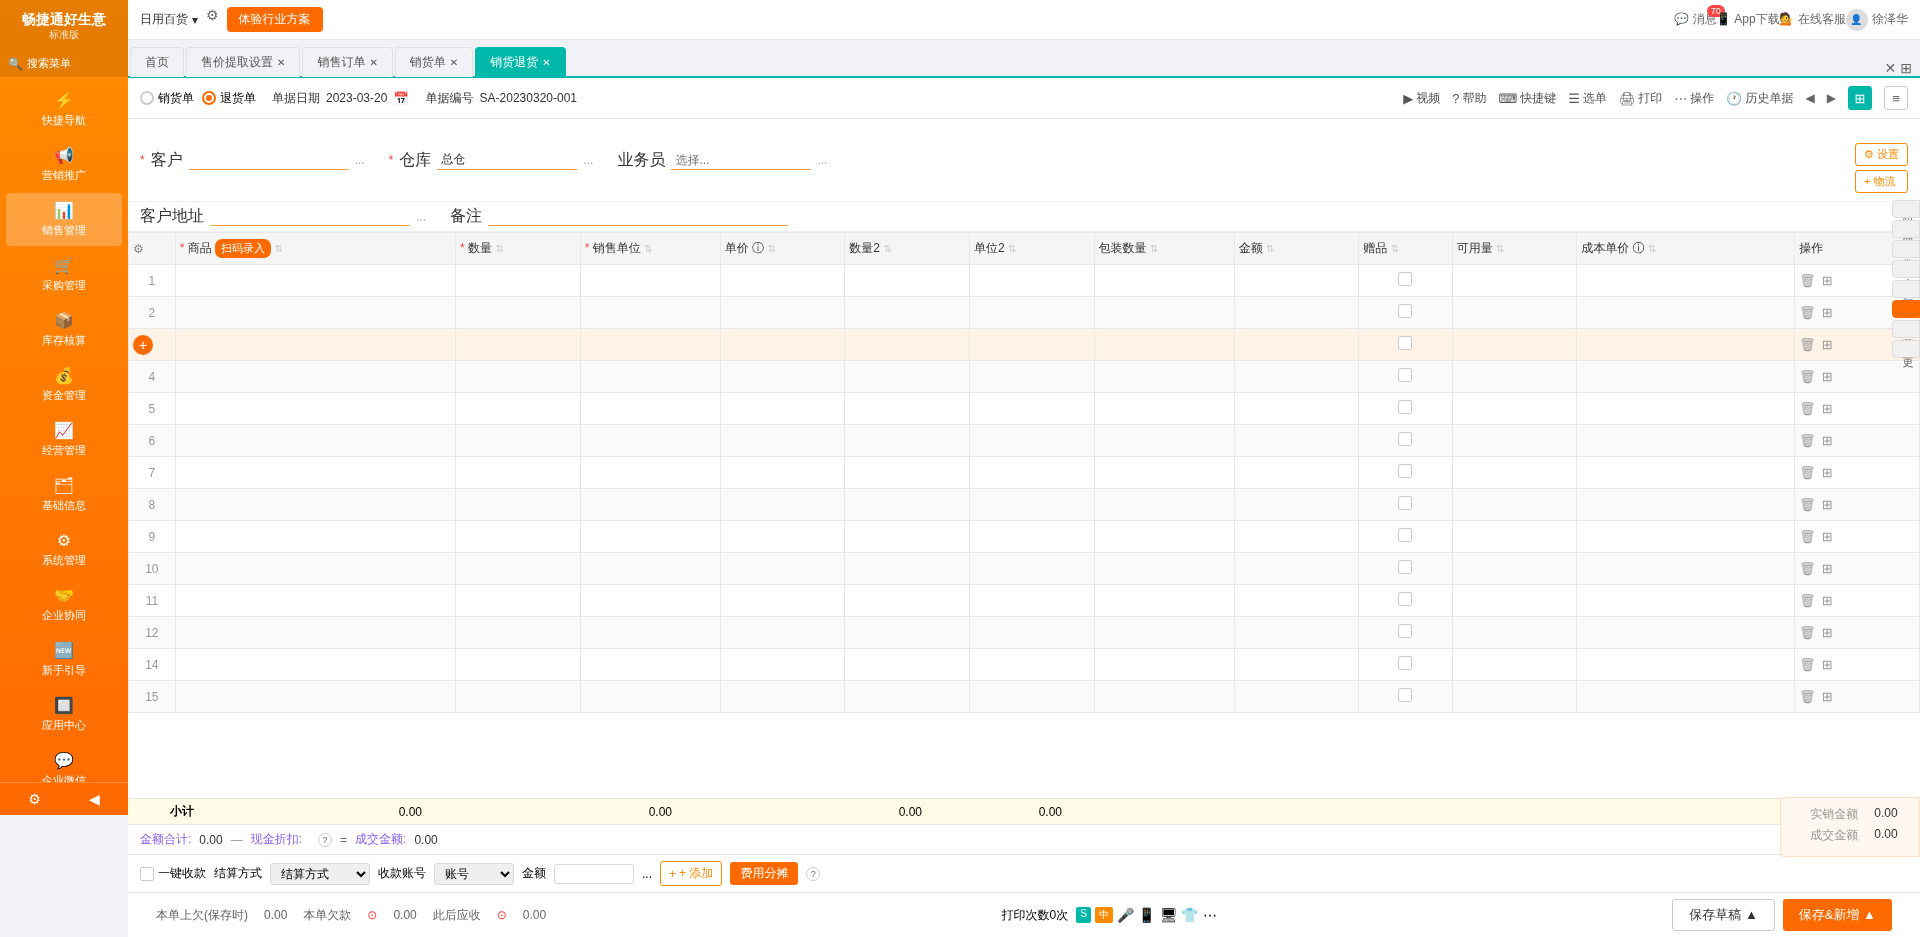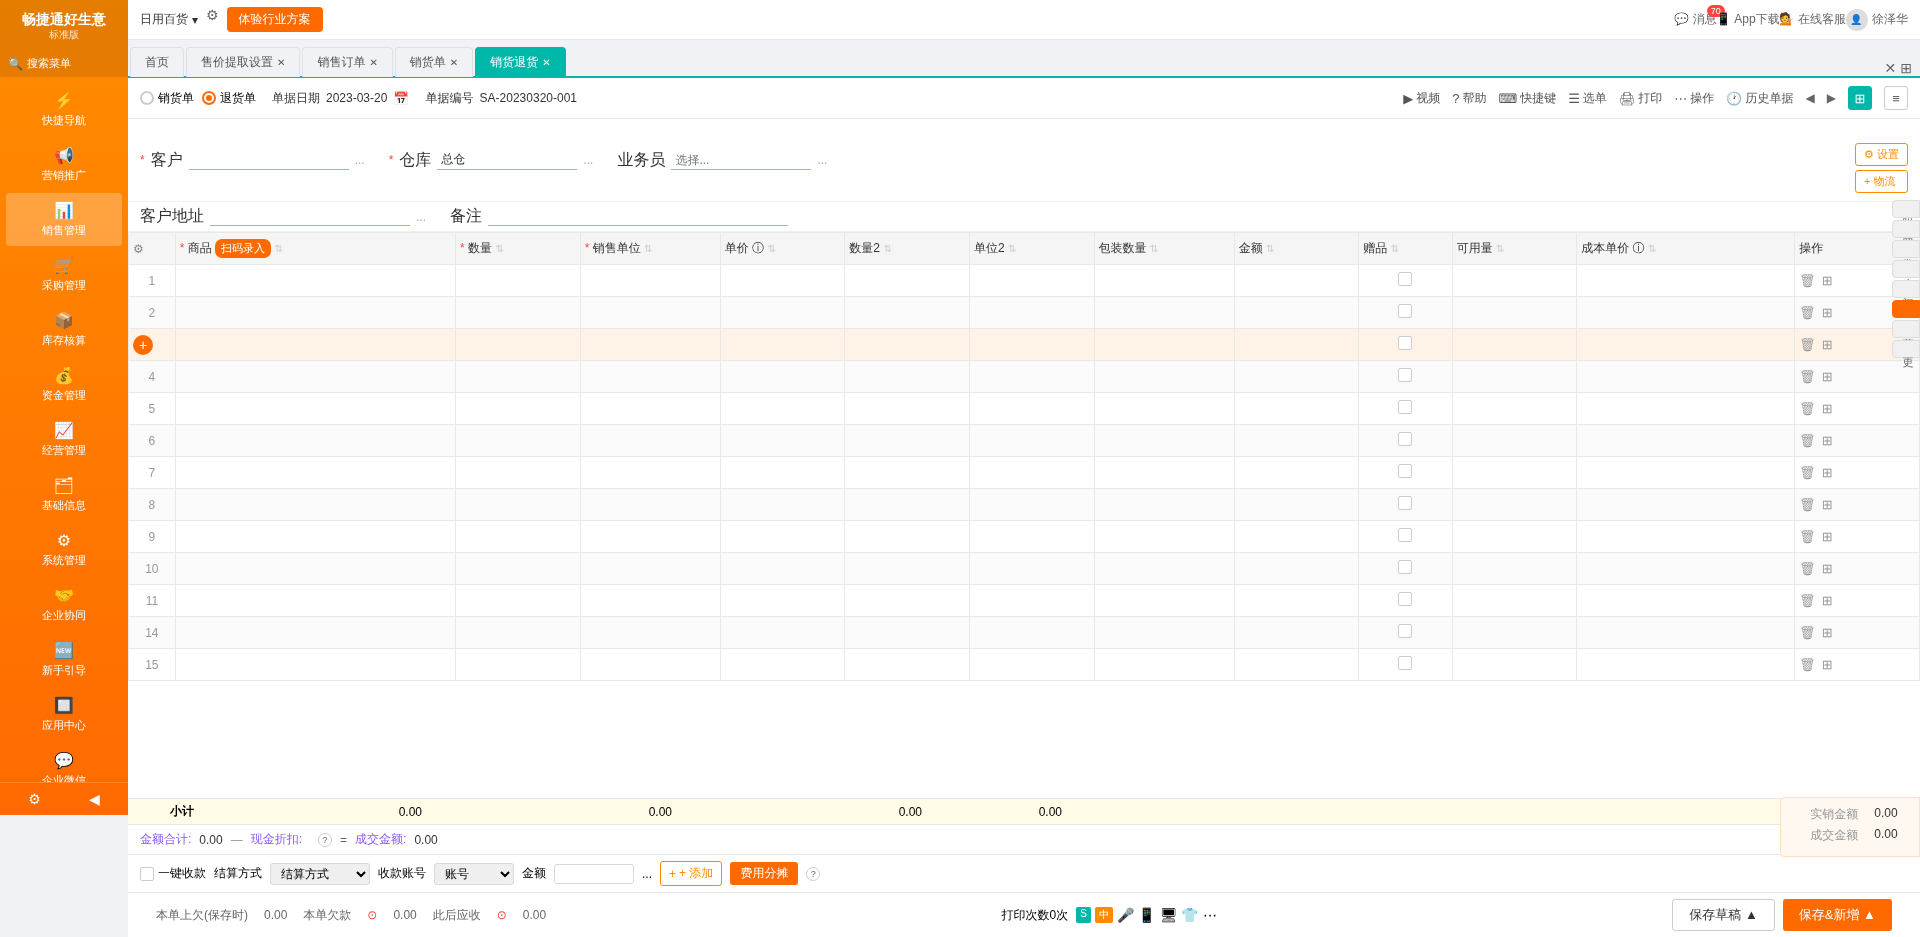--- a/index.html
+++ b/index.html
@@ -759,20 +759,40 @@
             <td></td>
             <td></td>
             <td>
         <div class="action-icons">
           <span class="action-icon" title="删除">🗑</span>
           <span class="action-icon" title="复制">⊞</span>
         </div>
       </td>
           </tr>
           <tr>
+            <td class="row-num">12</td>
+            <td></td>
+            <td></td>
+            <td></td>
+            <td></td>
+            <td></td>
+            <td></td>
+            <td></td>
+            <td></td>
+            <td class="checkbox-cell"><div class="checkbox-box"></div></td>
+            <td></td>
+            <td></td>
+            <td>
+        <div class="action-icons">
+          <span class="action-icon" title="删除">🗑</span>
+          <span class="action-icon" title="复制">⊞</span>
+        </div>
+      </td>
+          </tr>
+          <tr>
             <td class="row-num">14</td>
             <td></td>
             <td></td>
             <td></td>
             <td></td>
             <td></td>
             <td></td>
             <td></td>
             <td></td>
             <td class="checkbox-cell"><div class="checkbox-box"></div></td>

